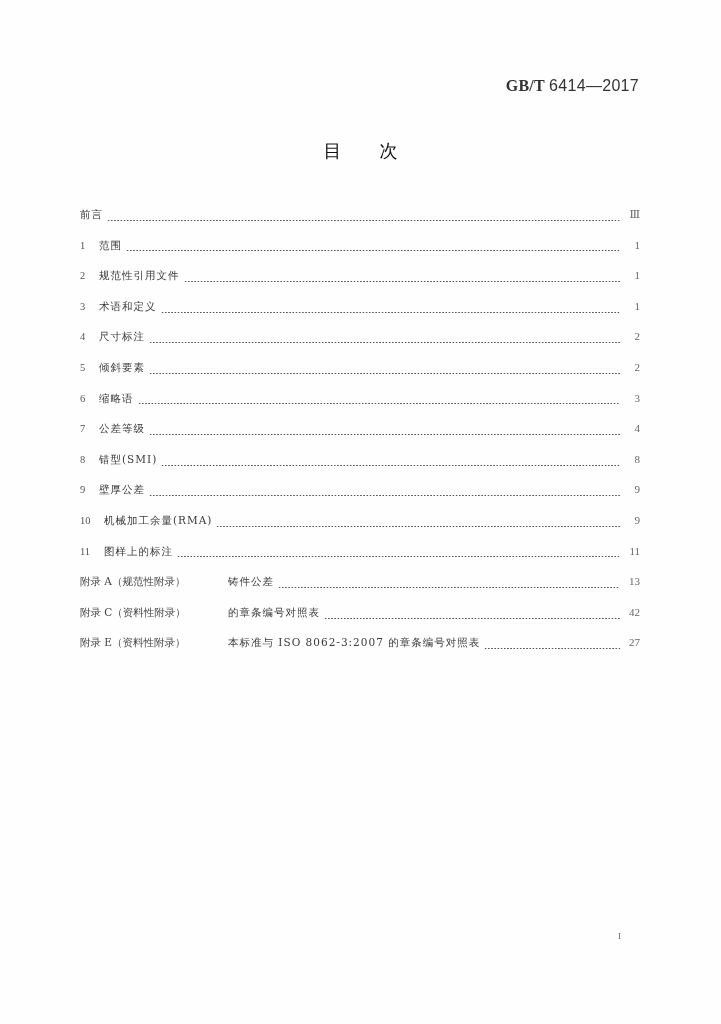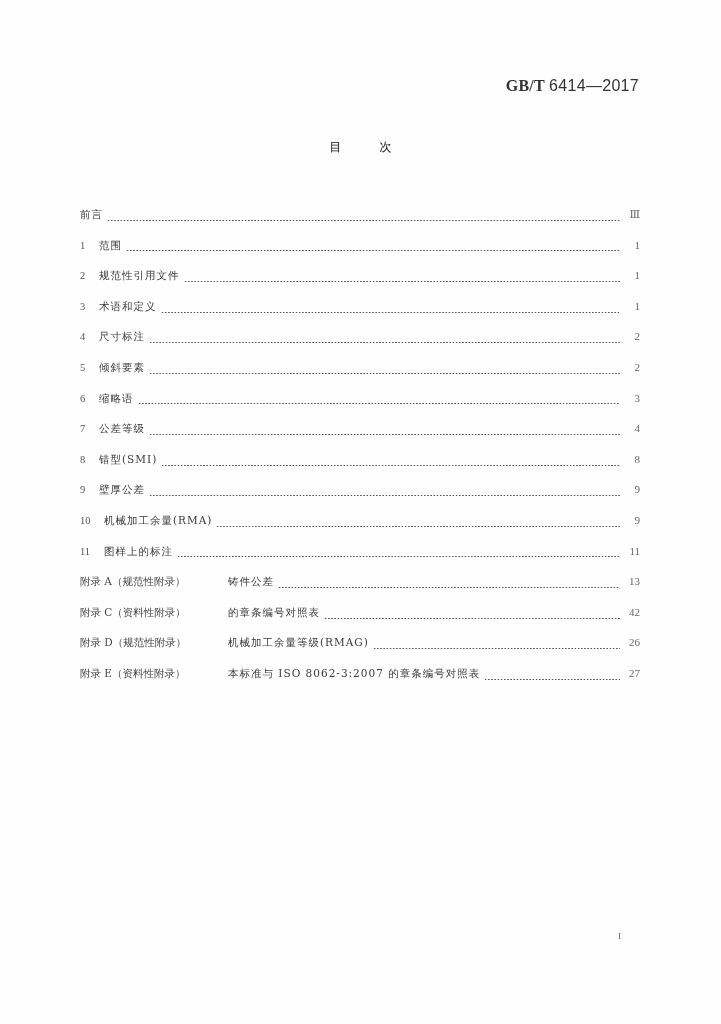--- a/index.html
+++ b/index.html
@@ -36,21 +36,21 @@
       font-family: "Liberation Sans", "DejaVu Sans", sans-serif;
       font-weight: normal;
     }
     .toc-title {
       position: absolute;
       left: 0;
       width: 721px;
       top: 139px;
       text-align: center;
       font-family: "DejaVu Sans", "Liberation Sans", sans-serif;
-      font-size: 12px;
+      font-size: 18px;
       color: #111;
       letter-spacing: 0;
     }
     .toc-title span { display: inline-block; }
     .toc-title .gap { width: 38px; }
     .toc {
       position: absolute;
       left: 80px;
       top: 200px;
       width: 560px;
@@ -217,26 +217,20 @@
     </div>
 
 
     <div class="toc-row">
       <span class="prefix">附录 C（资料性附录）</span>
       <span class="label">的章条编号对照表</span>
       <span class="dots"></span>
       <span class="page-num">42</span>
     </div>
 
-    <div class="toc-row">
-      <span class="prefix">附录 D（规范性附录）</span>
-      <span class="label">机械加工余量等级(RMAG)</span>
-      <span class="dots"></span>
-      <span class="page-num">26</span>
-    </div>
 
     <div class="toc-row">
       <span class="prefix">附录 E（资料性附录）</span>
       <span class="label">本标准与 ISO 8062-3:2007 的章条编号对照表</span>
       <span class="dots"></span>
       <span class="page-num">27</span>
     </div>
 
   </div>
 

